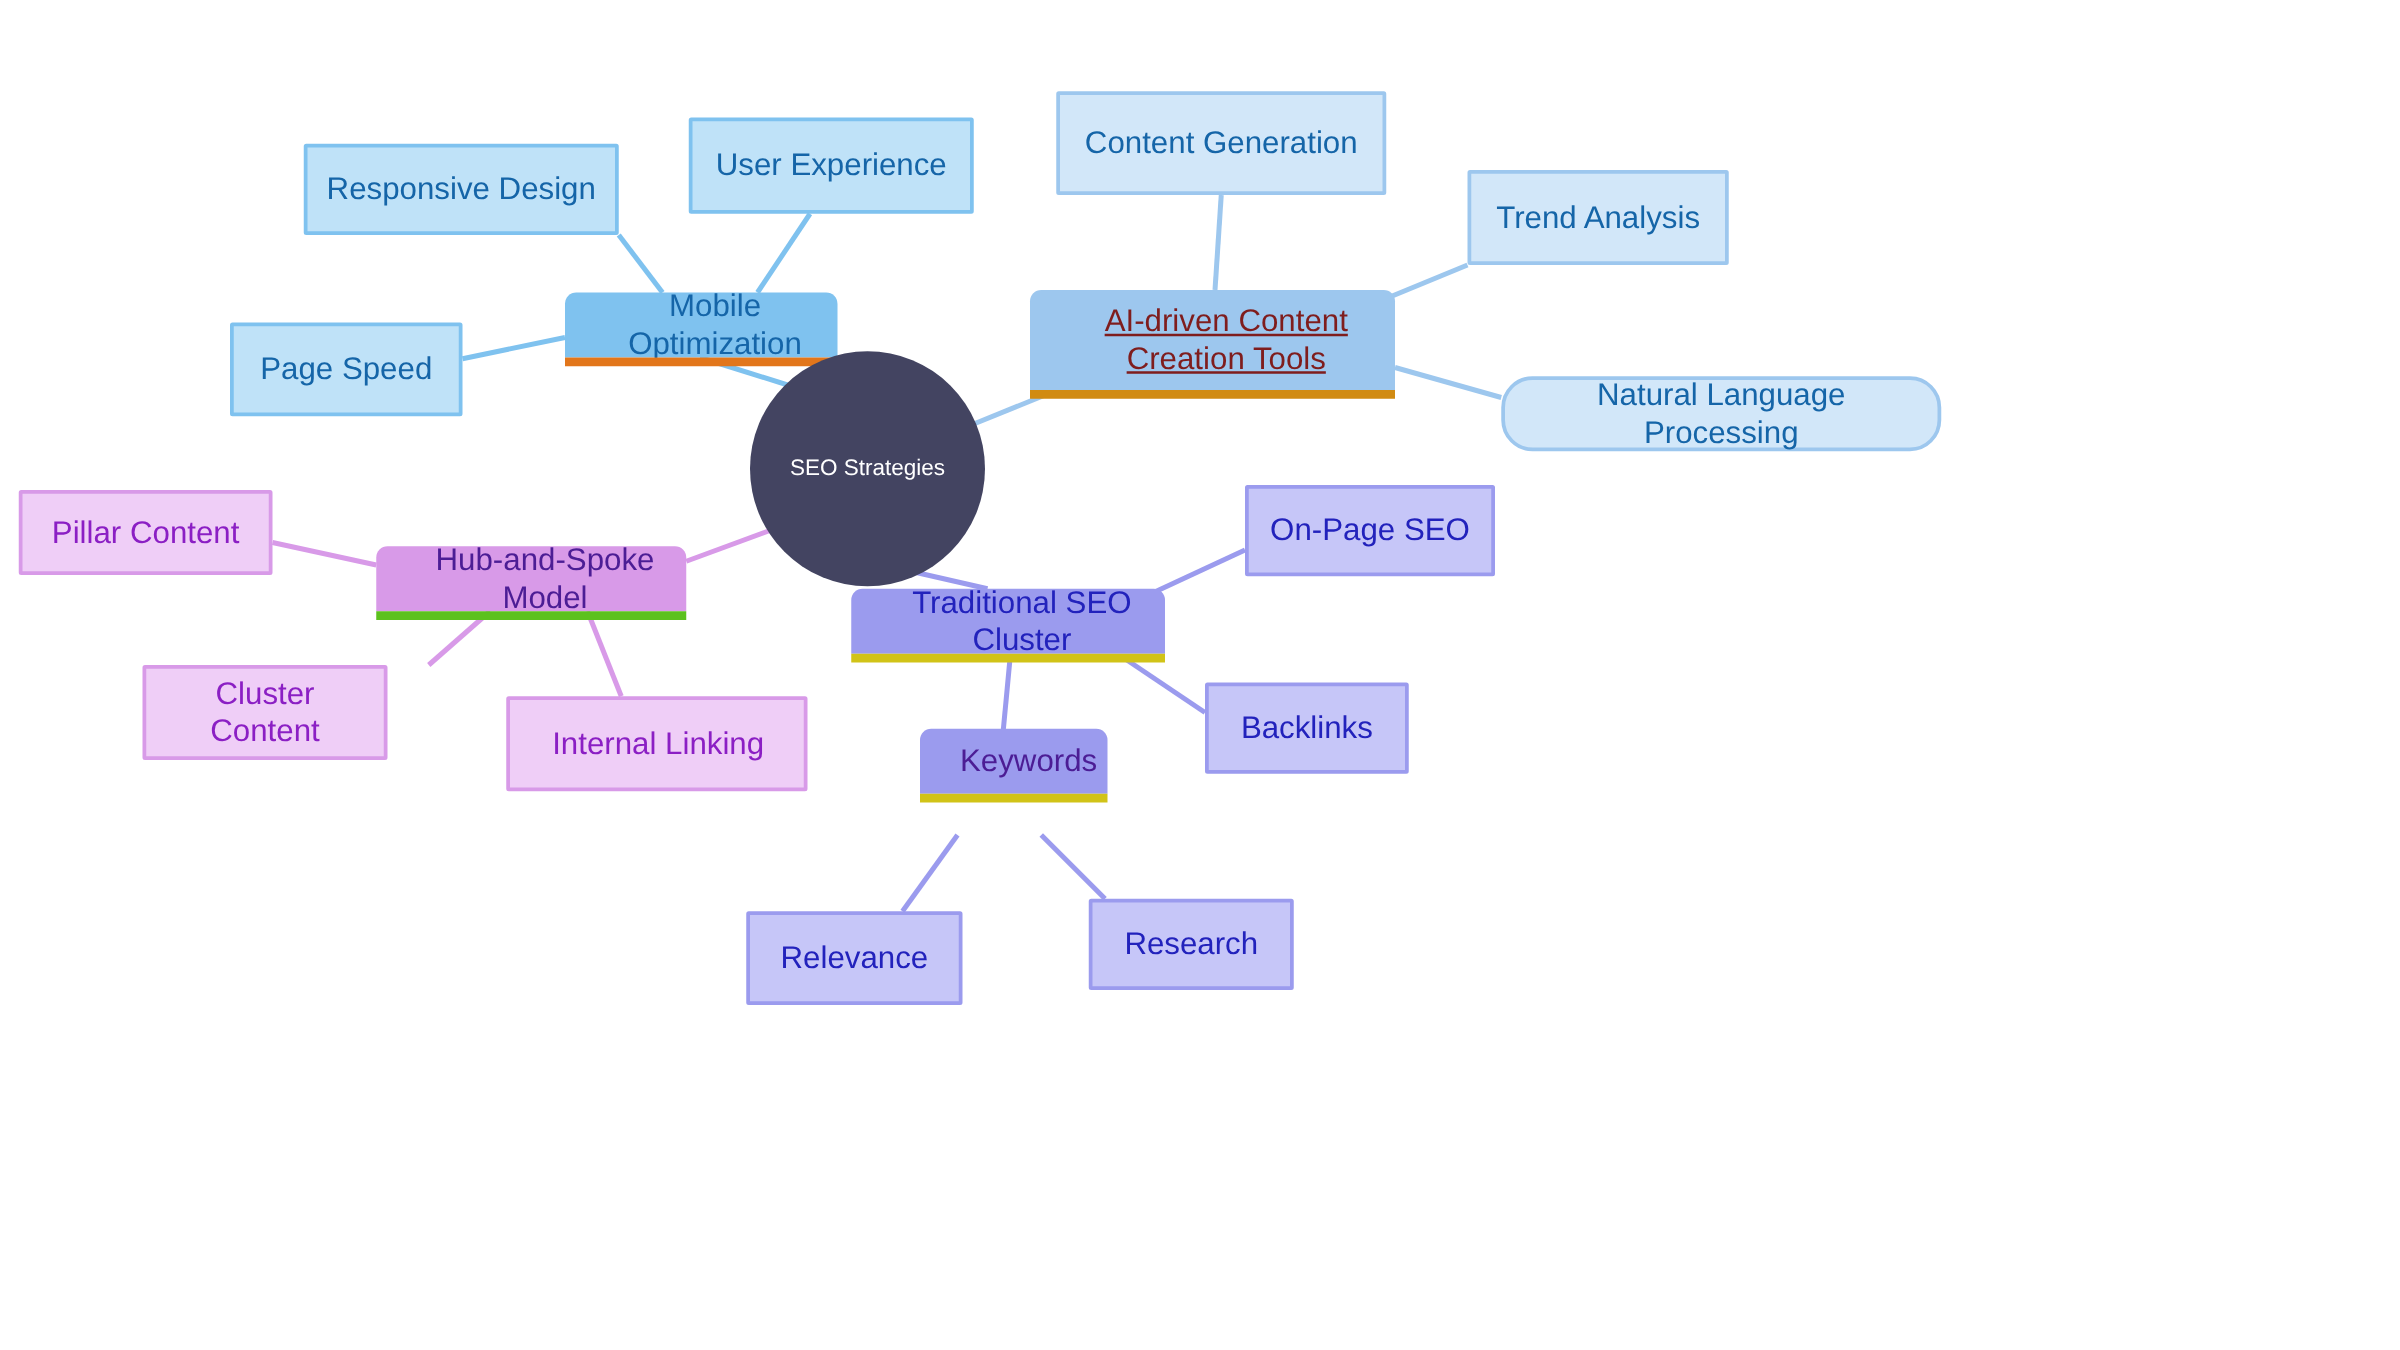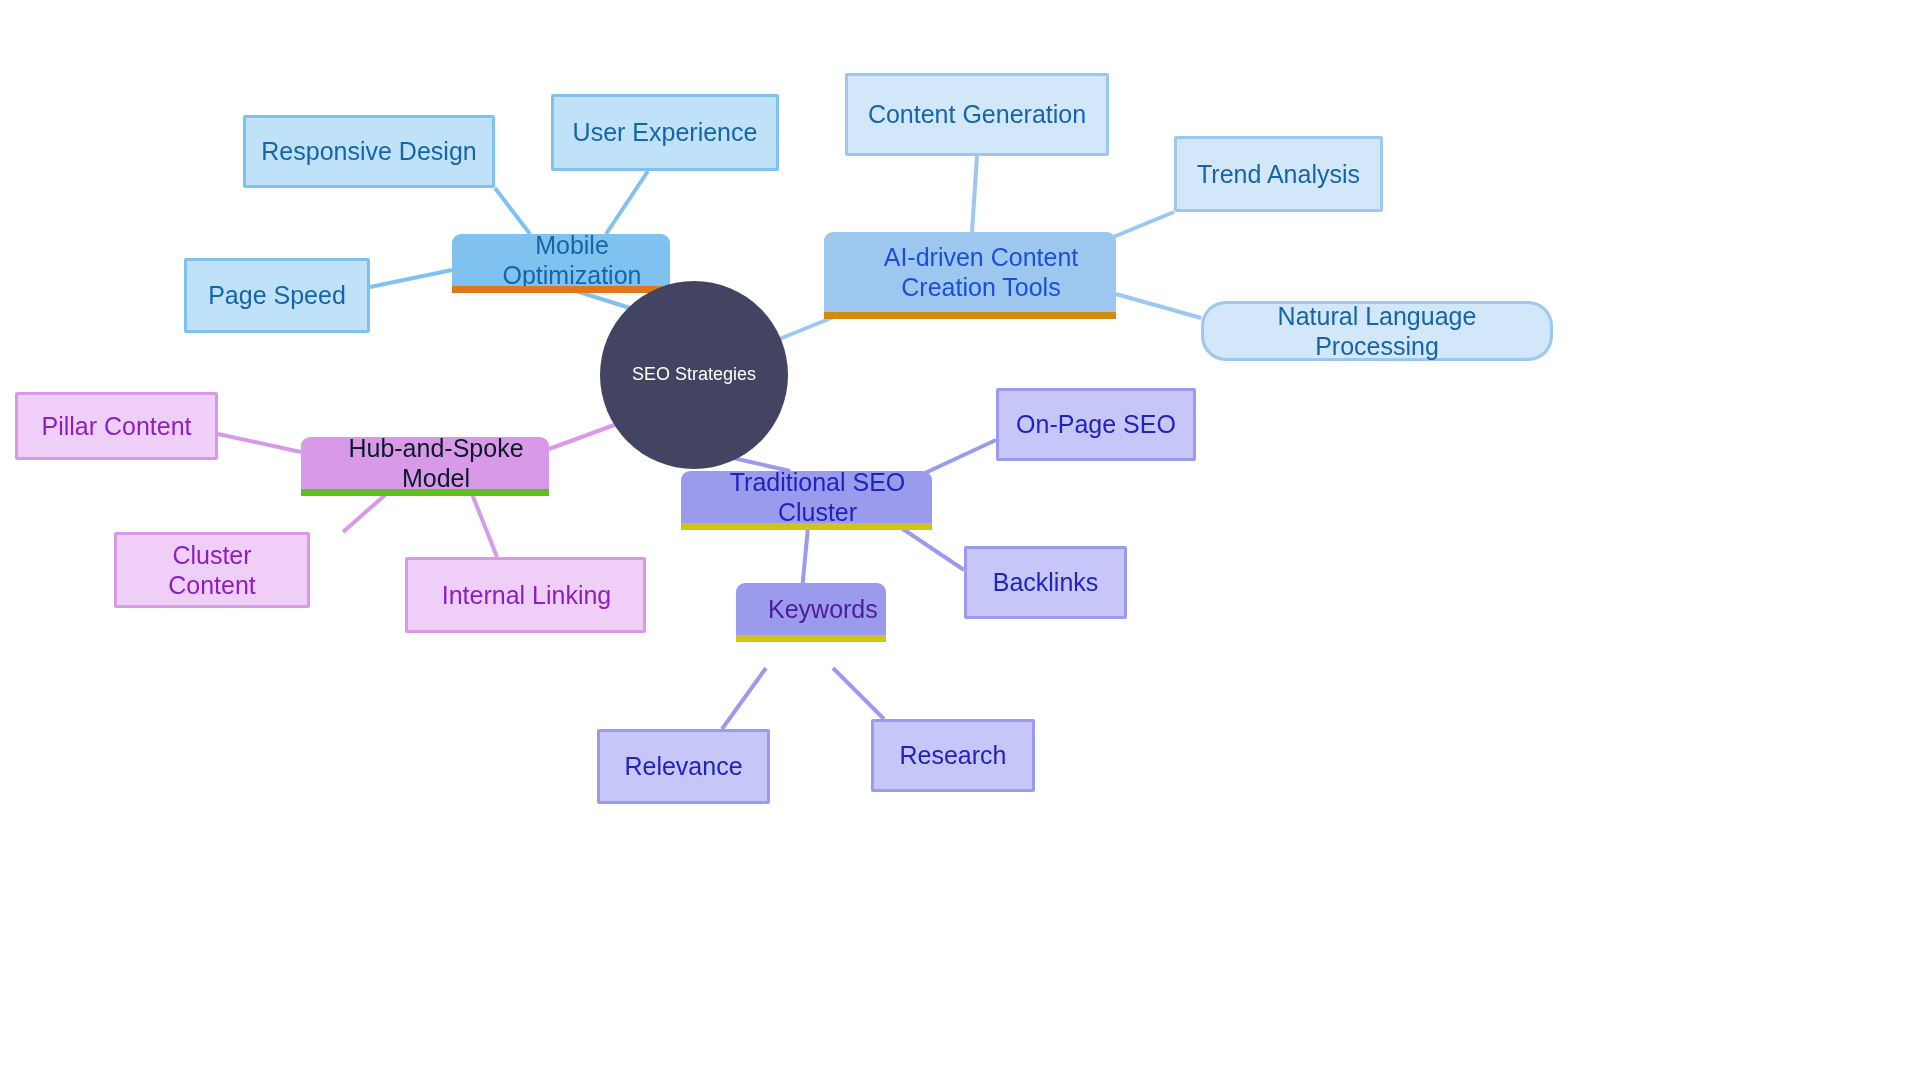--- a/index.html
+++ b/index.html
@@ -104,18 +104,18 @@
       <div class="node leaf" data-name="leaf-node-trend-analysis" style="left: 1174px; top: 136px; width: 209px; height: 76px; background: rgb(210, 231, 249); color: rgb(21, 101, 168); border-color: rgb(157, 199, 238);"><span class="node-inner" data-name="leaf-node-trend-analysis-label">Trend Analysis</span></div>
       <div class="node leaf" data-name="leaf-node-natural-language-processing" style="left: 1201px; top: 301px; width: 352px; height: 60px; background: rgb(210, 231, 249); color: rgb(21, 101, 168); border-color: rgb(157, 199, 238); border-radius: 25px;"><span class="node-inner" data-name="leaf-node-natural-language-processing-label">Natural Language Processing</span></div>
       <div class="node leaf" data-name="leaf-node-pillar-content" style="left: 15px; top: 392px; width: 203px; height: 68px; background: rgb(239, 206, 247); color: rgb(139, 31, 196); border-color: rgb(216, 154, 232);"><span class="node-inner" data-name="leaf-node-pillar-content-label">Pillar Content</span></div>
       <div class="node leaf" data-name="leaf-node-cluster-content" style="left: 114px; top: 532px; width: 196px; height: 76px; background: rgb(239, 206, 247); color: rgb(139, 31, 196); border-color: rgb(216, 154, 232);"><span class="node-inner" data-name="leaf-node-cluster-content-label">Cluster Content</span></div>
       <div class="node leaf" data-name="leaf-node-internal-linking" style="left: 405px; top: 557px; width: 241px; height: 76px; background: rgb(239, 206, 247); color: rgb(139, 31, 196); border-color: rgb(216, 154, 232); padding-left: 12px;"><span class="node-inner" data-name="leaf-node-internal-linking-label">Internal Linking</span></div>
       <div class="node leaf" data-name="leaf-node-on-page-seo" style="left: 996px; top: 388px; width: 200px; height: 73px; background: rgb(198, 198, 248); color: rgb(34, 34, 188); border-color: rgb(155, 155, 238);"><span class="node-inner" data-name="leaf-node-on-page-seo-label">On-Page SEO</span></div>
       <div class="node leaf" data-name="leaf-node-backlinks" style="left: 964px; top: 546px; width: 163px; height: 73px; background: rgb(198, 198, 248); color: rgb(34, 34, 188); border-color: rgb(155, 155, 238);"><span class="node-inner" data-name="leaf-node-backlinks-label">Backlinks</span></div>
       <div class="node leaf" data-name="leaf-node-relevance" style="left: 597px; top: 729px; width: 173px; height: 75px; background: rgb(198, 198, 248); color: rgb(34, 34, 188); border-color: rgb(155, 155, 238);"><span class="node-inner" data-name="leaf-node-relevance-label">Relevance</span></div>
       <div class="node leaf" data-name="leaf-node-research" style="left: 871px; top: 719px; width: 164px; height: 73px; background: rgb(198, 198, 248); color: rgb(34, 34, 188); border-color: rgb(155, 155, 238);"><span class="node-inner" data-name="leaf-node-research-label">Research</span></div>
       <div class="node hub" data-name="branch-node-mobile-optimization" style="left: 452px; top: 234px; width: 218px; height: 52px; background: rgb(127, 194, 239); color: rgb(21, 101, 168); z-index: 4;"><span class="node-inner" data-name="branch-node-mobile-optimization-label">Mobile Optimization</span></div>
-      <div class="node hub" data-name="branch-node-ai-content-tools" style="left: 824px; top: 232px; width: 292px; height: 80px; background: rgb(157, 199, 238); color: #1d4ed8; z-index: 4;"><span class="node-inner" data-name="branch-node-ai-content-tools-label">AI-driven Content Creation Tools</span></div>
-      <div class="node hub" data-name="branch-node-hub-and-spoke-model" style="left: 301px; top: 437px; width: 248px; height: 52px; background: rgb(216, 154, 232); color: #0f172a; z-index: 4;"><span class="node-inner" data-name="branch-node-hub-and-spoke-model-label">Hub-and-Spoke Model</span></div>
+      <div class="node hub" data-name="branch-node-ai-content-tools" style="left: 824px; top: 232px; width: 292px; height: 80px; background: rgb(157, 199, 238); color: #7f1d1d; z-index: 4; text-decoration: underline;"><span class="node-inner" data-name="branch-node-ai-content-tools-label">AI-driven Content Creation Tools</span></div>
+      <div class="node hub" data-name="branch-node-hub-and-spoke-model" style="left: 301px; top: 437px; width: 248px; height: 52px; background: rgb(216, 154, 232); color: #4c1d95; z-index: 4;"><span class="node-inner" data-name="branch-node-hub-and-spoke-model-label">Hub-and-Spoke Model</span></div>
       <div class="node hub" data-name="branch-node-traditional-seo-tactics" style="left: 681px; top: 471px; width: 251px; height: 52px; background: rgb(155, 155, 238); color: rgb(34, 34, 188); z-index: 4;"><span class="node-inner" data-name="branch-node-traditional-seo-tactics-label">Traditional SEO Cluster</span></div>
       <div class="node hub" data-name="branch-node-keywords" style="left: 736px; top: 583px; width: 150px; height: 52px; background: rgb(155, 155, 238); color: #4c1d95; z-index: 4;"><span class="node-inner" data-name="branch-node-keywords-label">Keywords</span></div>
     </div>
 </div>
 
 </body></html>

